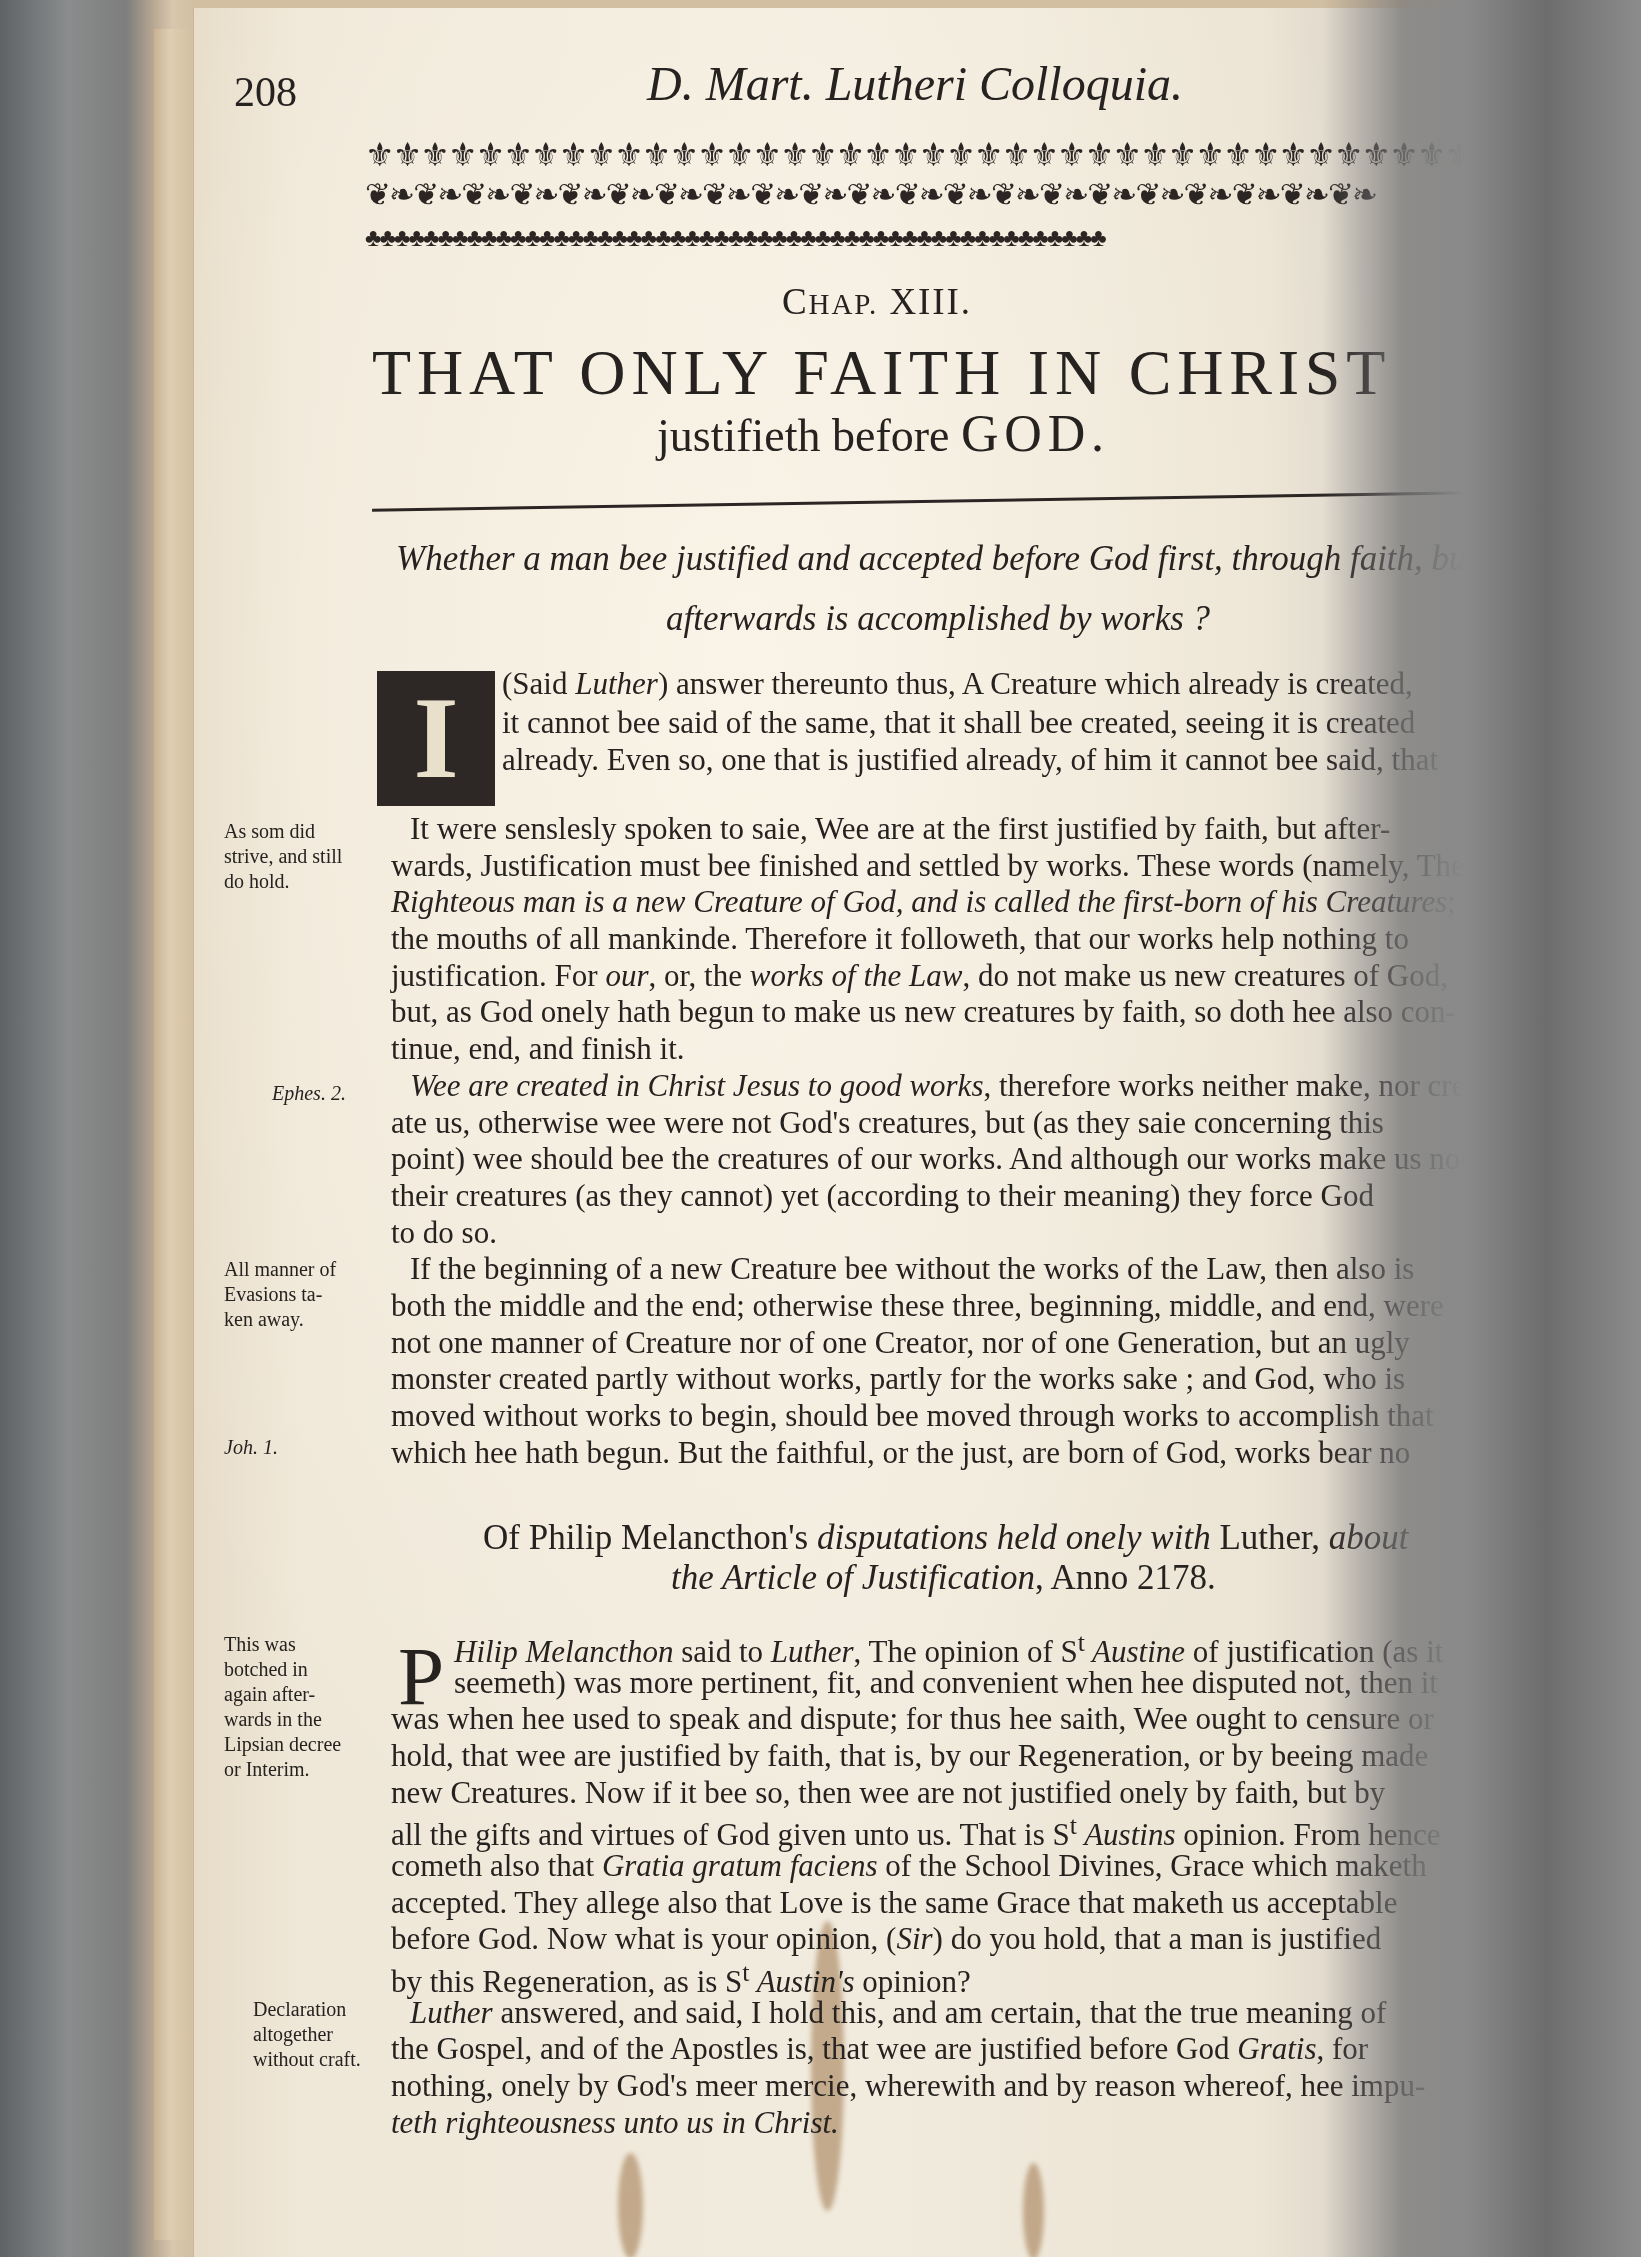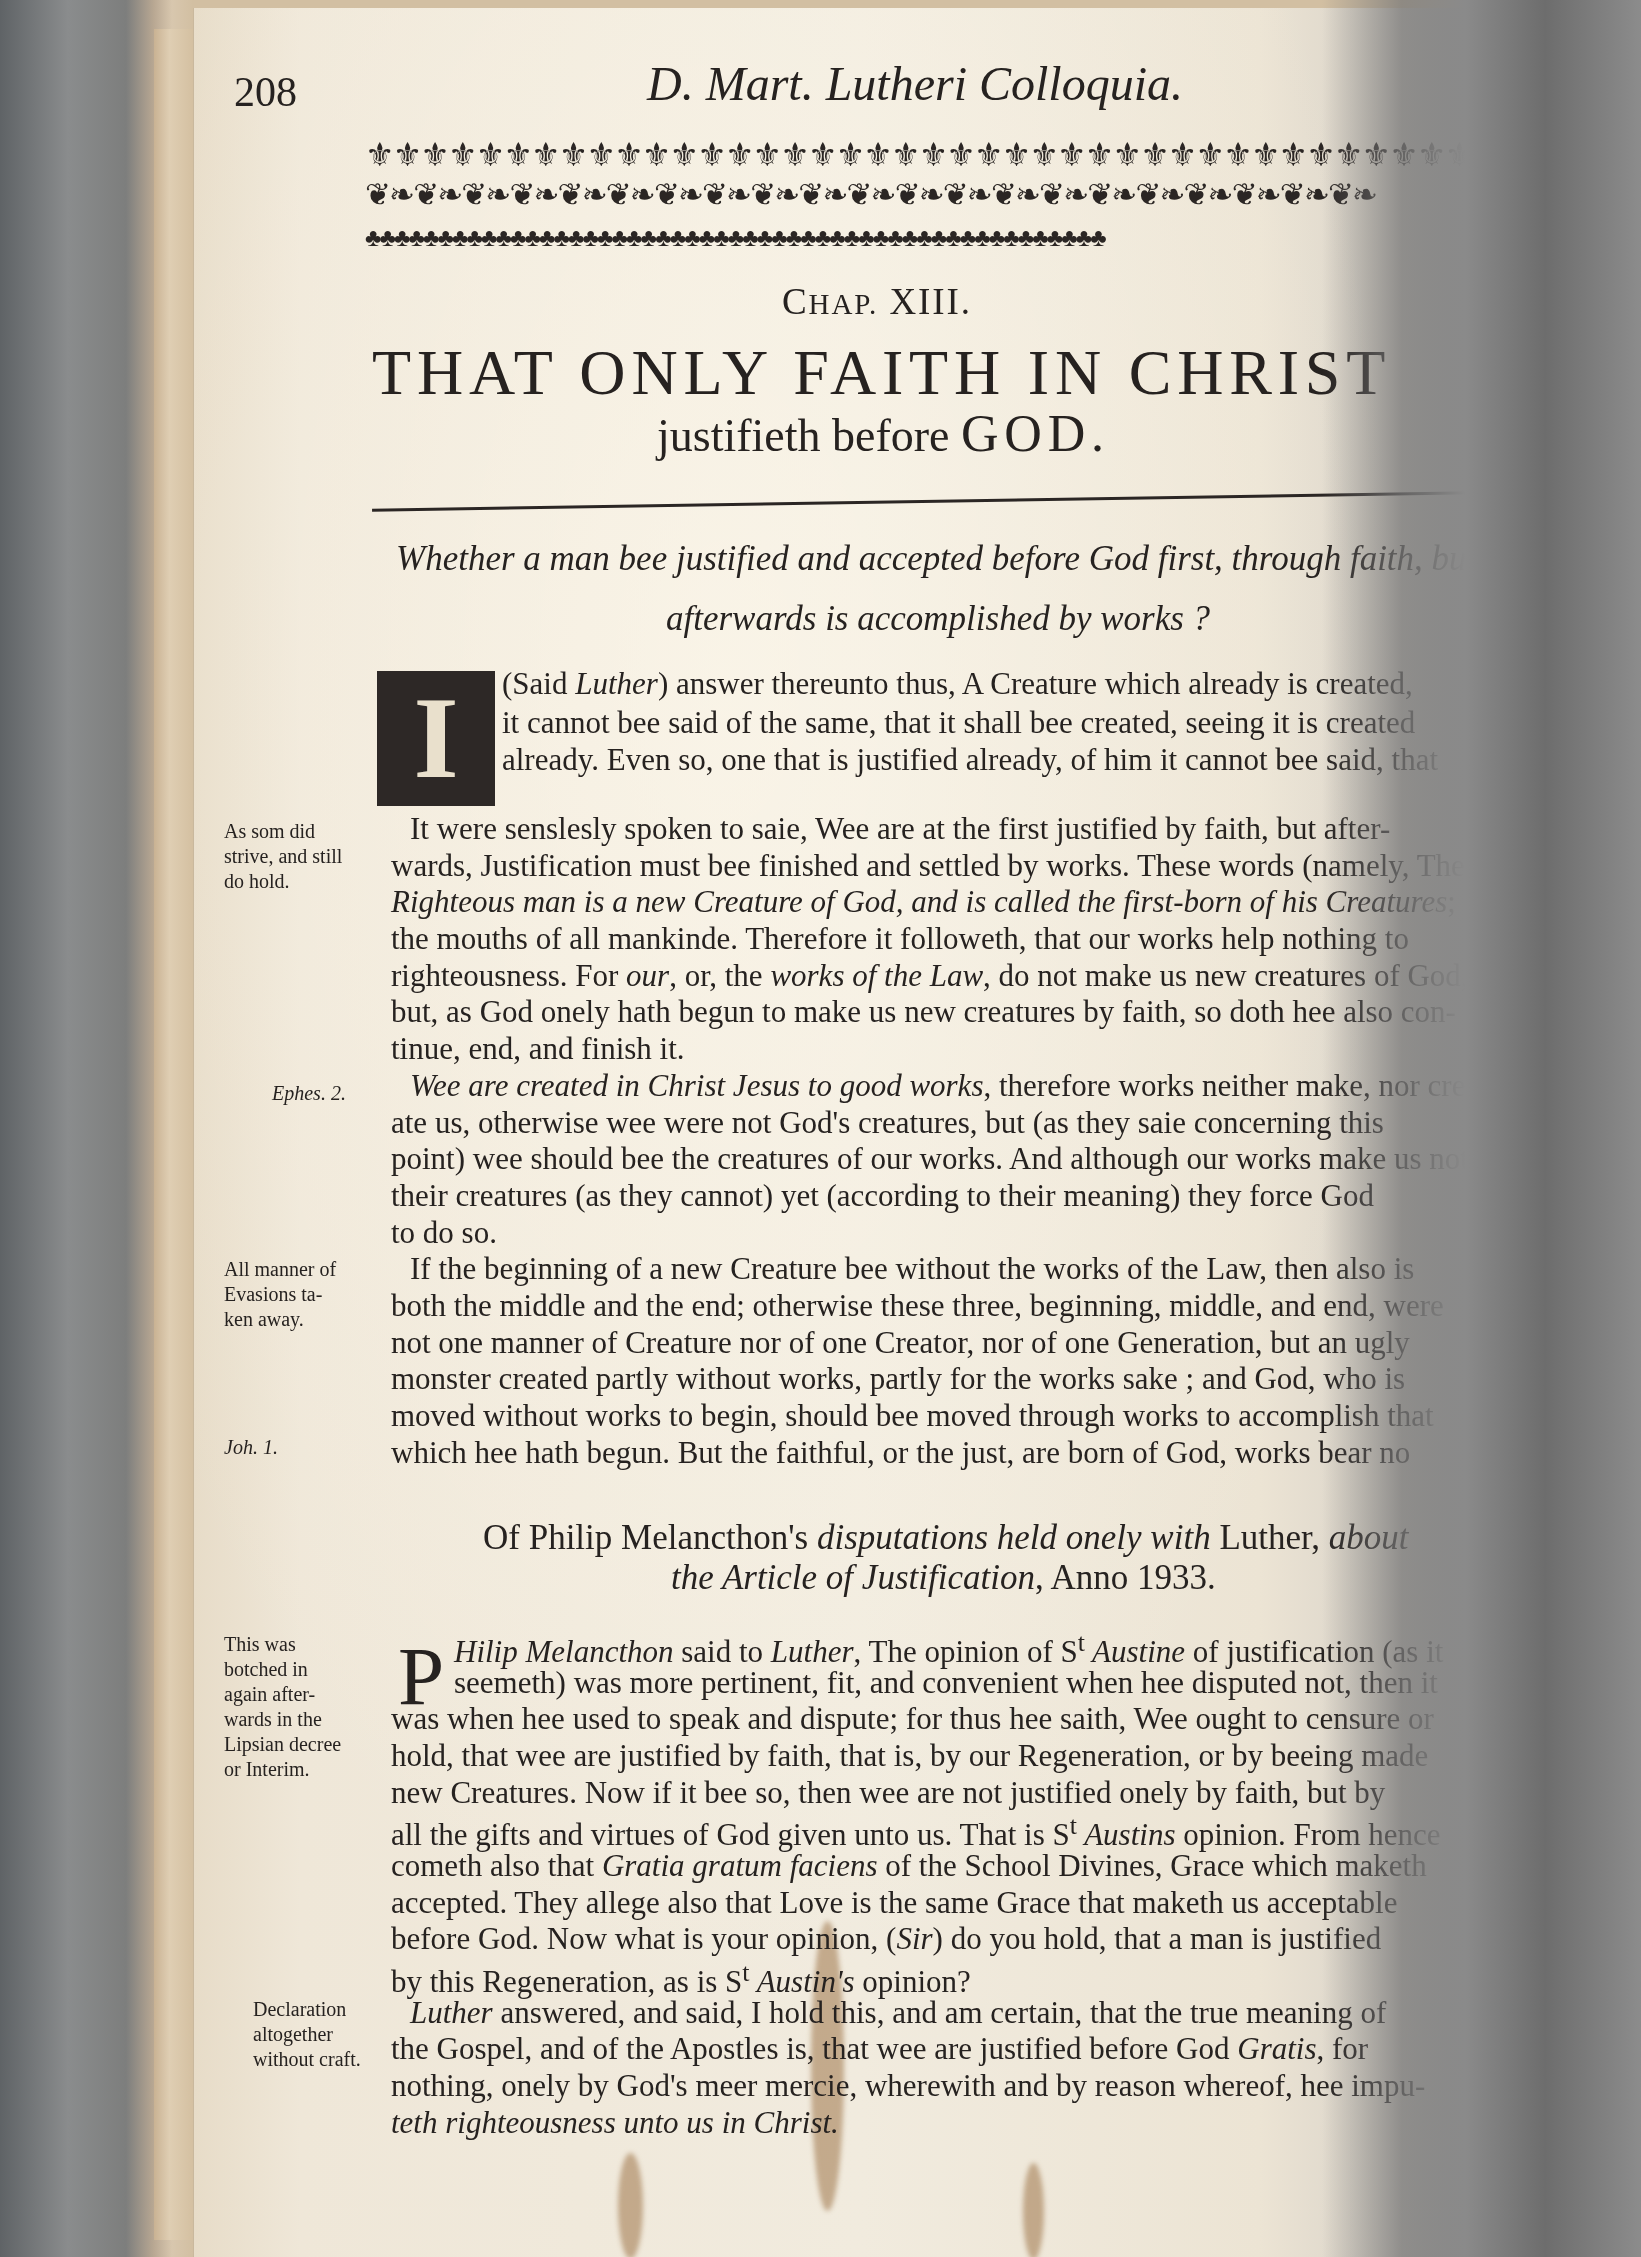--- a/index.html
+++ b/index.html
@@ -98,40 +98,40 @@
   <div class="dropcap">I</div>
 
   <div class="line" style="left:502px;top:666px;"><span>(Said </span><i>Luther</i><span>) answer thereunto thus, A Creature which already is created,</span></div>
   <div class="line" style="left:502px;top:705px;">it cannot bee said of the same, that it shall bee created, seeing it is created</div>
   <div class="line" style="left:502px;top:742px;">already.   Even so, one that is justified already, of him it cannot bee said, that</div>
 
   <div class="line" style="left:410px;top:811px;">It were senslesly spoken to saie, Wee are at the first justified by faith, but after-</div>
   <div class="line" style="top:848px;">wards, Justification must bee finished and settled by works.   These words (namely, The</div>
   <div class="line" style="top:884px;"><i>Righteous man is a new Creature of God, and is called the first-born of his Creatures</i><span>; do stop</span></div>
   <div class="line" style="top:921px;">the mouths of all mankinde.   Therefore it followeth, that our works help nothing to</div>
-  <div class="line" style="top:958px;"><span>righteousness.  For </span><i>our</i><span>, or, the </span><i>works of the Law</i><span>, do not make us new creatures of God,</span></div>
+  <div class="line" style="top:958px;"><span>justification.  For </span><i>our</i><span>, or, the </span><i>works of the Law</i><span>, do not make us new creatures of God,</span></div>
   <div class="line" style="top:994px;">but, as God onely hath begun to make us new creatures by faith, so doth hee also con-</div>
   <div class="line" style="top:1031px;">tinue, end, and finish it.</div>
   <div class="line" style="left:410px;top:1068px;"><i>Wee are created in Christ Jesus to good works</i><span>, therefore works neither make, nor cre-</span></div>
   <div class="line" style="top:1105px;">ate us, otherwise wee were not God's creatures, but (as they saie concerning this</div>
   <div class="line" style="top:1141px;">point) wee should bee the creatures of our works. And although our works make us not</div>
   <div class="line" style="top:1178px;">their creatures (as they cannot) yet (according to their meaning) they force God</div>
   <div class="line" style="top:1215px;">to do so.</div>
   <div class="line" style="left:410px;top:1251px;">If the beginning of a new Creature bee without the works of the Law, then also is</div>
   <div class="line" style="top:1288px;">both the middle and the end; otherwise these three, beginning, middle, and end, were</div>
   <div class="line" style="top:1325px;">not one manner of Creature nor of one Creator, nor of one Generation, but an ugly</div>
   <div class="line" style="top:1361px;">monster created partly without works, partly for the works sake ; and God, who is</div>
   <div class="line" style="top:1398px;">moved without works to begin, should bee moved through works to accomplish that</div>
   <div class="line" style="top:1435px;">which hee hath begun.  But the faithful, or the just, are born of God, works bear no</div>
 
   <div class="sect-head" style="left:483px;top:1518px;">
     <span>Of Philip Melancthon's</span><i> disputations held onely with </i><span>Luther,</span><i> about</i>
   </div>
   <div class="sect-head" style="left:671px;top:1558px;">
-    <i>the Article of Justification</i><span>, Anno 1933.</span>
+    <i>the Article of Justification</i><span>, Anno 2178.</span>
   </div>
 
   <div class="dropcap2">P</div>
 
   <div class="line" style="left:454px;top:1628px;"><i>Hilip Melancthon</i><span> said to </span><i>Luther</i><span>, The opinion of S</span><sup>t</sup><i> Austine</i><span> of justification (as it</span></div>
   <div class="line" style="left:454px;top:1665px;">seemeth) was more pertinent, fit, and convenient when hee disputed not, then it</div>
   <div class="line" style="top:1701px;">was when hee used to speak and dispute;  for thus hee saith, Wee ought to censure or</div>
   <div class="line" style="top:1738px;">hold, that wee are justified by faith, that is, by our Regeneration, or by beeing made</div>
   <div class="line" style="top:1775px;">new Creatures.   Now if it bee so, then wee are not justified  onely by faith, but by</div>
   <div class="line" style="top:1811px;"><span>all the gifts and virtues of God given unto us. That is S</span><sup>t</sup><i> Austins</i><span> opinion.  From hence</span></div>

